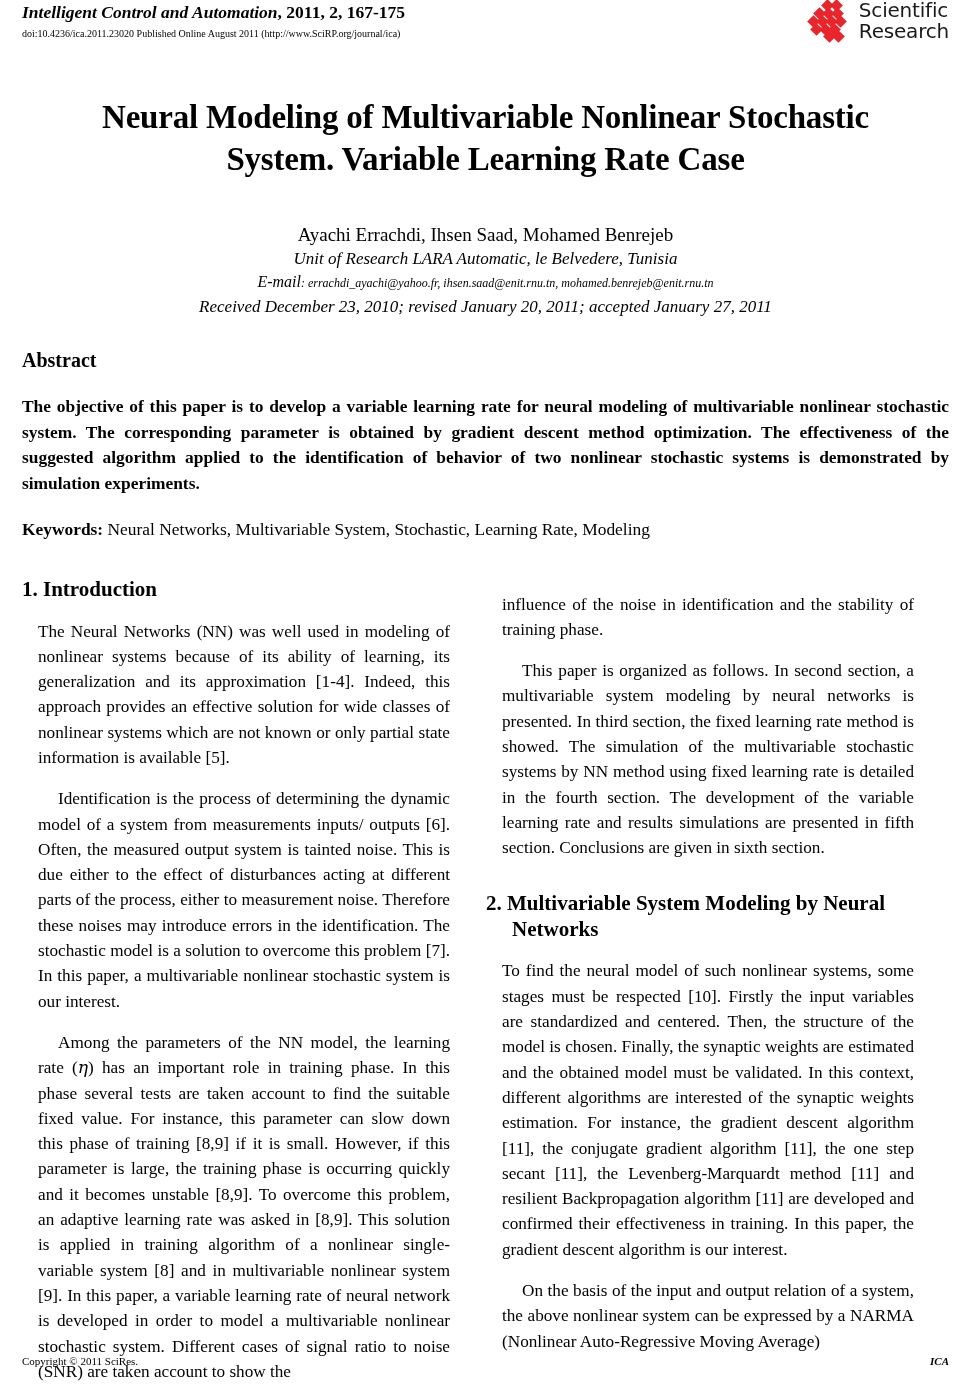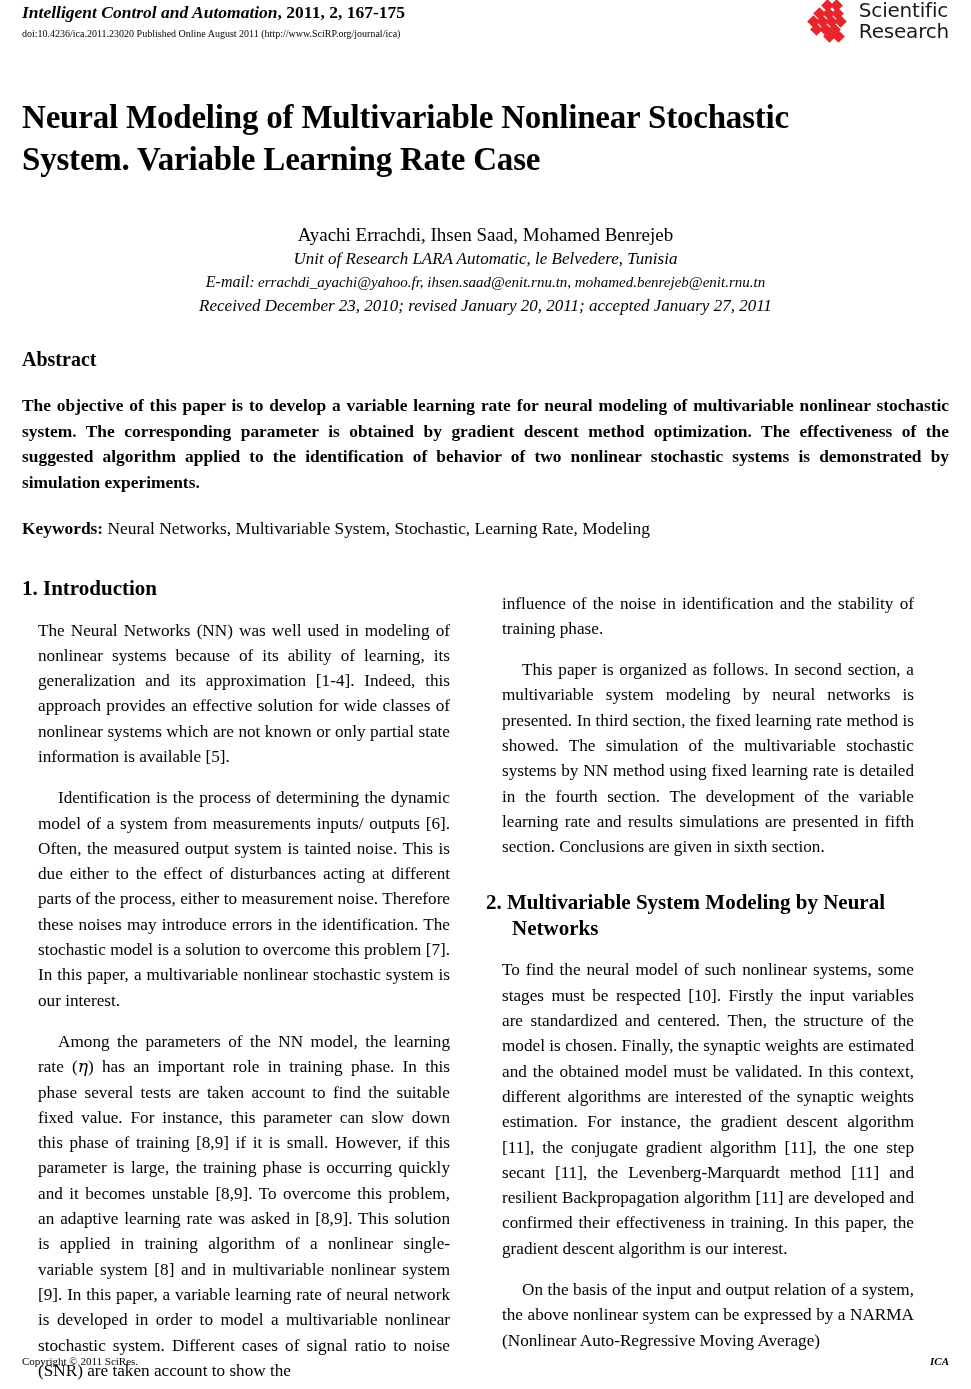--- a/index.html
+++ b/index.html
@@ -74,20 +74,21 @@
     font-family: "DejaVu Sans", "Liberation Sans", sans-serif;
     font-size: 20px;
     line-height: 21px;
     color: #1a1a1a;
     letter-spacing: -0.2px;
   }
 
   
   .title-block {
     margin-top: 38px;
+    text-align: center;
   }
   .paper-title {
     font-size: 33px;
     line-height: 42px;
     font-weight: bold;
     margin: 0;
     letter-spacing: -0.2px;
   }
 
   .authors {
@@ -103,21 +104,21 @@
   .email-line,
   .dates-line {
     font-size: 17px;
     line-height: 23px;
     font-style: italic;
   }
   .email-line {
     font-size: 16px;
   }
   .email-line .addr {
-    font-size: 15px;
+    font-size: 12px;
   }
 
   
   .abstract-heading {
     margin-top: 30px;
     font-size: 20px;
     line-height: 24px;
     font-weight: bold;
   }
   .abstract-body {

